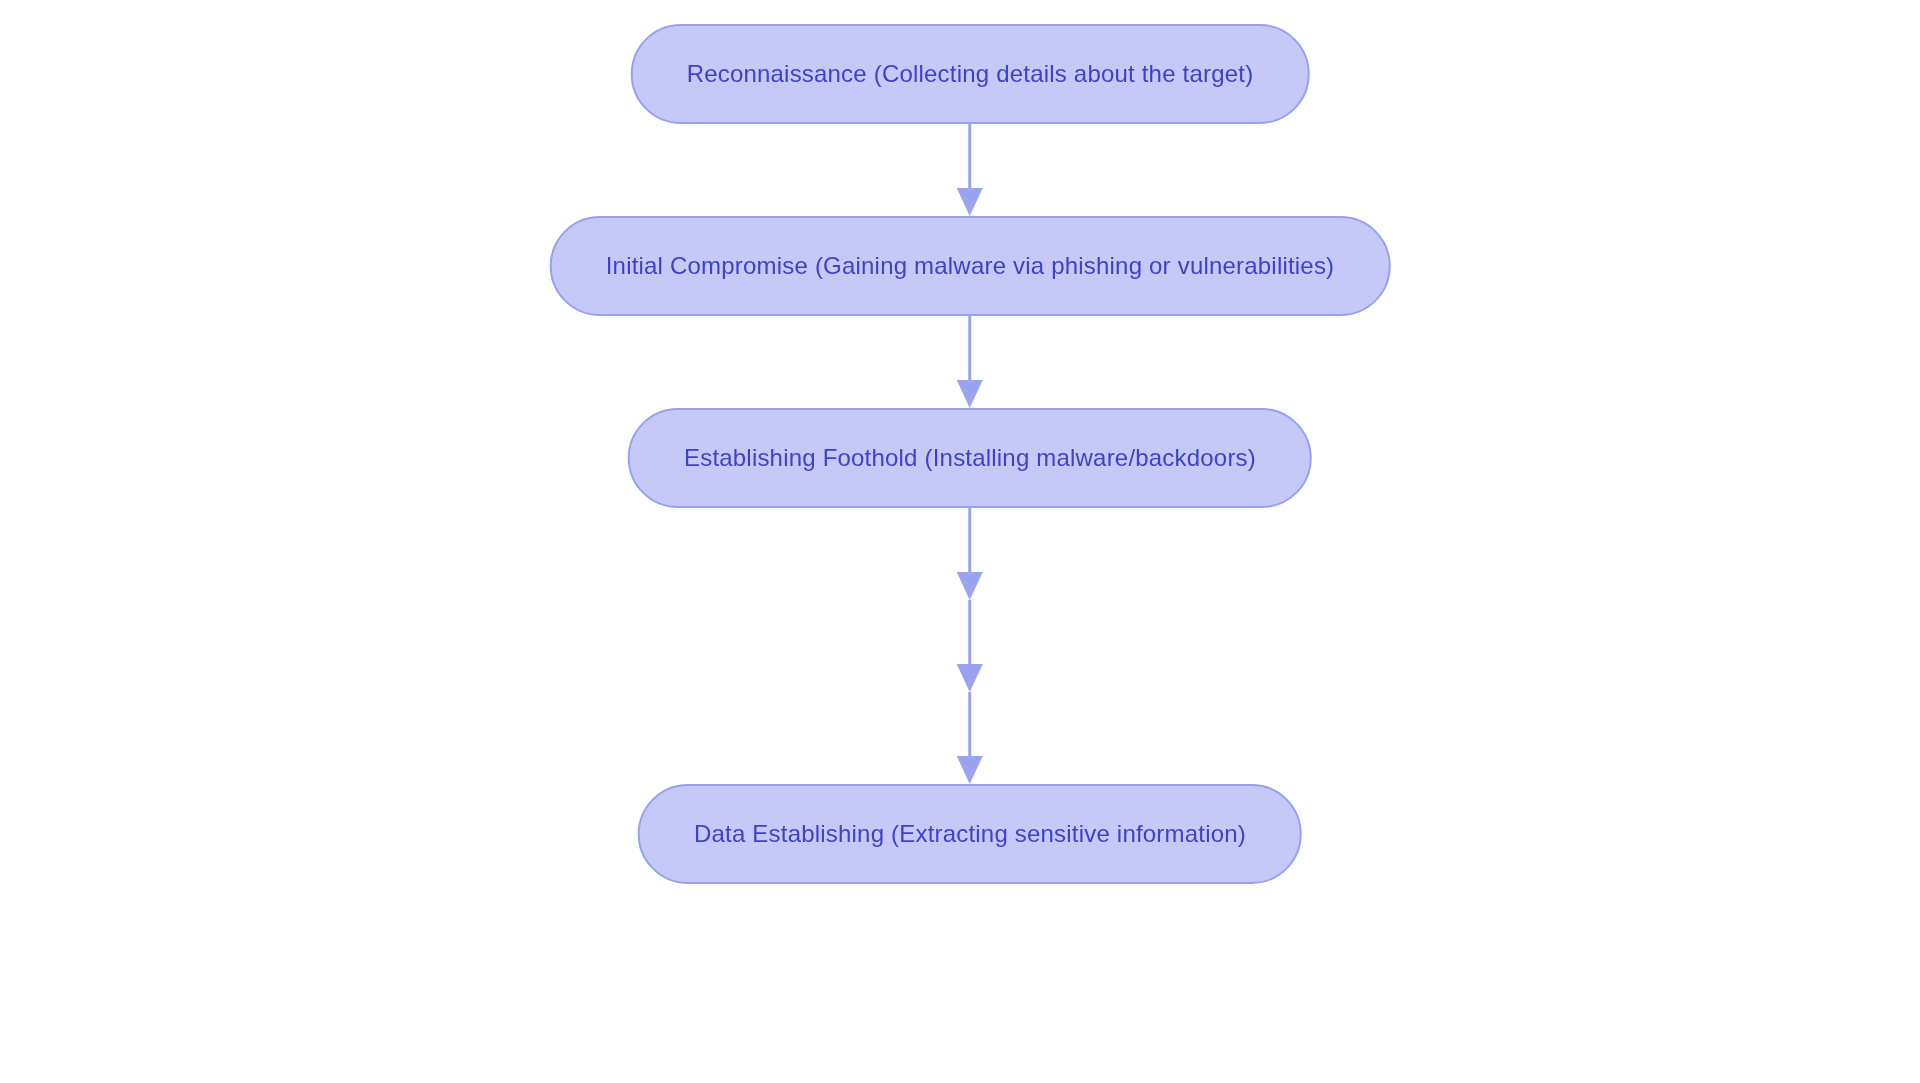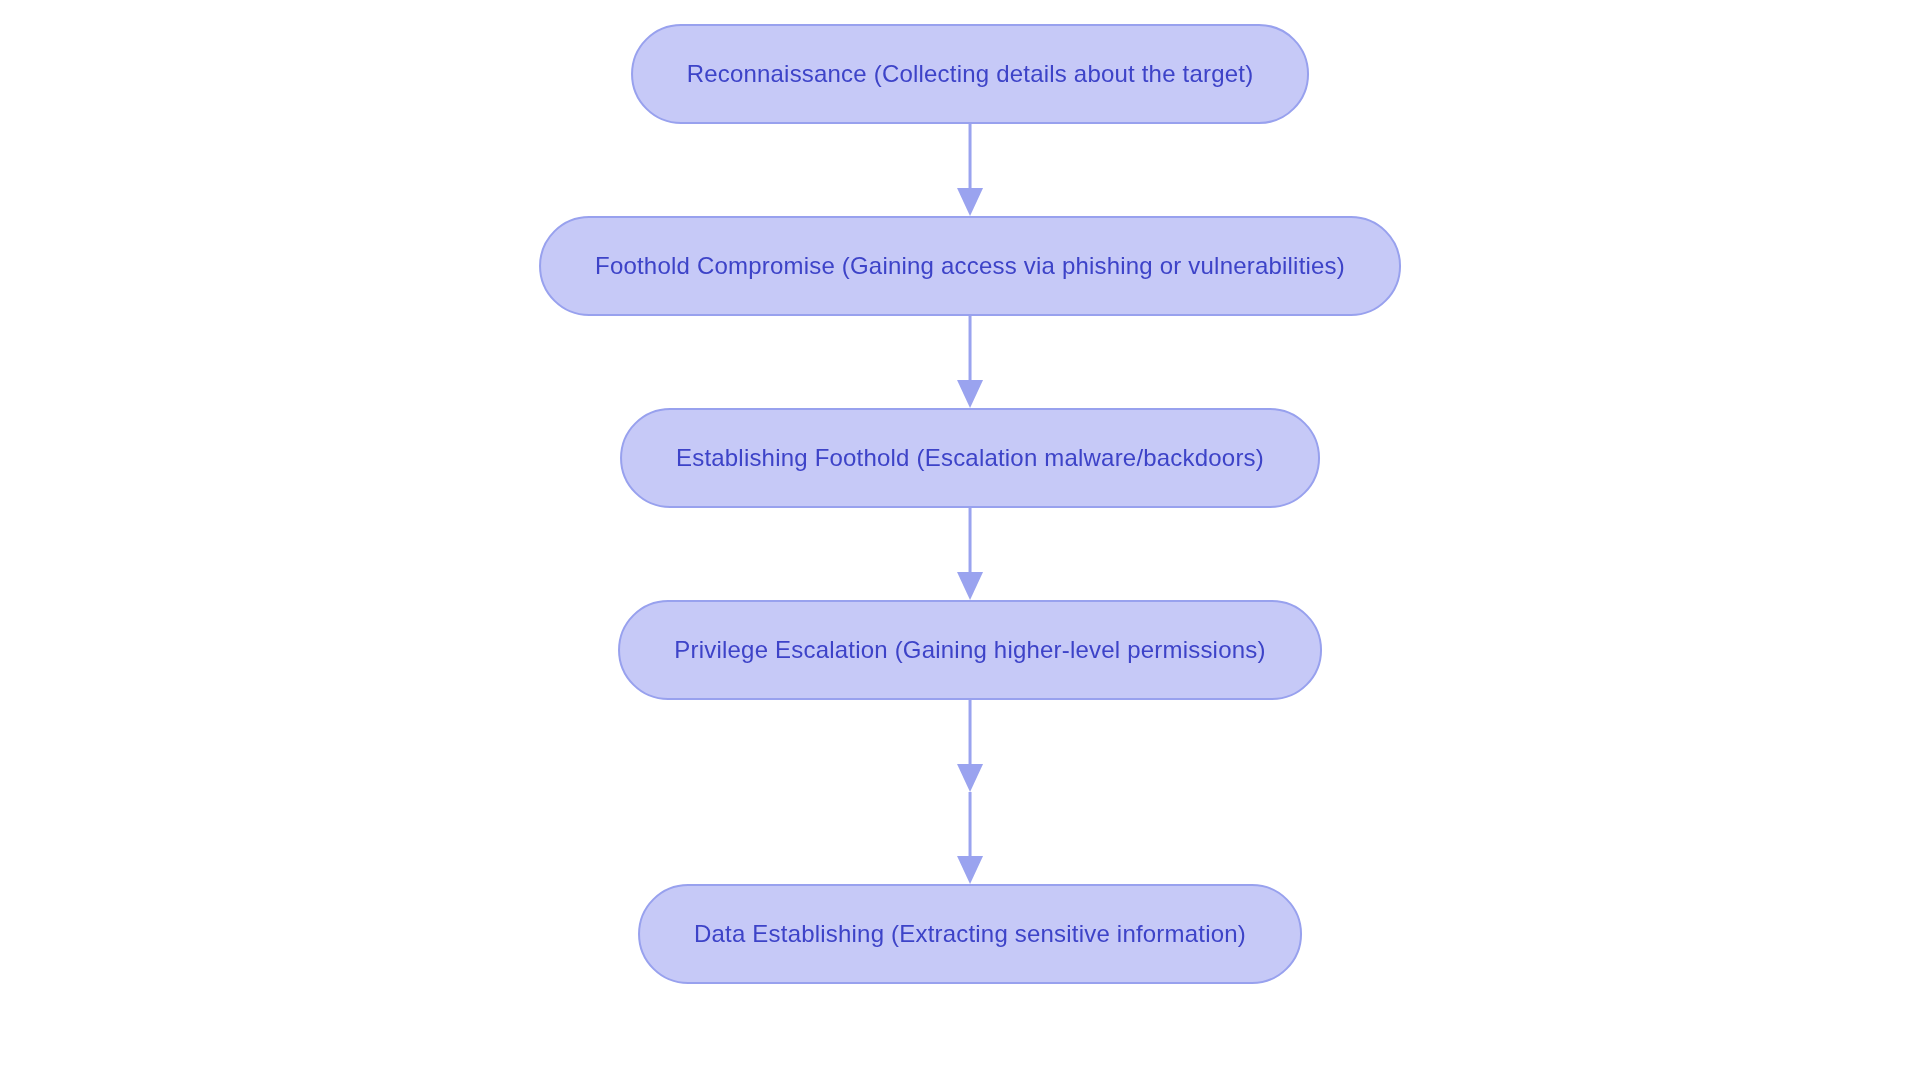--- a/index.html
+++ b/index.html
@@ -12,26 +12,26 @@
     font-family: "Liberation Sans", sans-serif;
   }
   .canvas {
     position: relative;
     width: 1920px;
     height: 1083px;
   }
   .flow-column {
     position: absolute;
     left: 50%;
-    top: 0;
+    top: 8px;
     transform: translateX(calc(-50% + 10px));
     display: flex;
     flex-direction: column;
     align-items: center;
-    padding-top: 24px;
+    padding-top: 16px;
   }
   .flow-node {
     box-sizing: border-box;
     height: 100px;
     border-radius: 50px;
     background: #c6c9f7;
     border: 2px solid #98a1ee;
     color: #3d43c8;
     font-size: 24px;
     letter-spacing: 0.2px;
@@ -62,44 +62,41 @@
     </div>
 
     <div class="flow-connector">
       <svg width="30" height="92" viewBox="0 0 30 92">
         <line x1="15" y1="0" x2="15" y2="66" stroke="#9aa3ef" stroke-width="3"></line>
         <polygon points="2,64 28,64 15,92" fill="#9aa3ef"></polygon>
       </svg>
     </div>
 
     <div class="flow-node">
-      <span>Foothold Compromise (Gaining access via phishing or vulnerabilities)</span>
+      <span>Initial Compromise (Gaining malware via phishing or vulnerabilities)</span>
     </div>
 
     <div class="flow-connector">
       <svg width="30" height="92" viewBox="0 0 30 92">
         <line x1="15" y1="0" x2="15" y2="66" stroke="#9aa3ef" stroke-width="3"></line>
         <polygon points="2,64 28,64 15,92" fill="#9aa3ef"></polygon>
       </svg>
     </div>
 
     <div class="flow-node">
-      <span>Establishing Foothold (Escalation malware/backdoors)</span>
+      <span>Establishing Foothold (Installing malware/backdoors)</span>
     </div>
 
     <div class="flow-connector">
       <svg width="30" height="92" viewBox="0 0 30 92">
         <line x1="15" y1="0" x2="15" y2="66" stroke="#9aa3ef" stroke-width="3"></line>
         <polygon points="2,64 28,64 15,92" fill="#9aa3ef"></polygon>
       </svg>
     </div>
 
-    <div class="flow-node">
-      <span>Privilege Escalation (Gaining higher-level permissions)</span>
-    </div>
 
     <div class="flow-connector">
       <svg width="30" height="92" viewBox="0 0 30 92">
         <line x1="15" y1="0" x2="15" y2="66" stroke="#9aa3ef" stroke-width="3"></line>
         <polygon points="2,64 28,64 15,92" fill="#9aa3ef"></polygon>
       </svg>
     </div>
 
 
     <div class="flow-connector">

